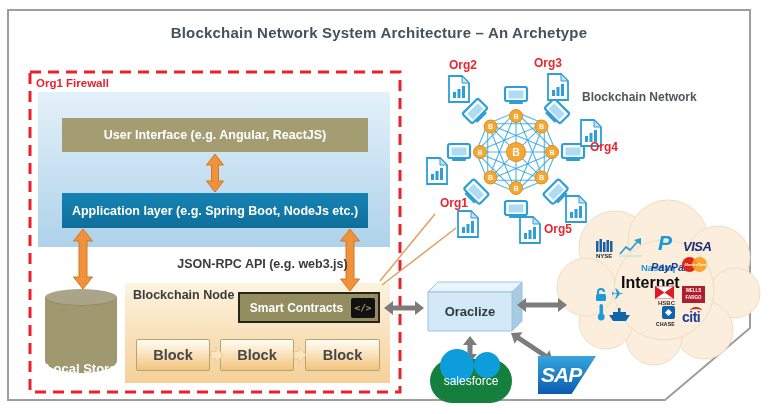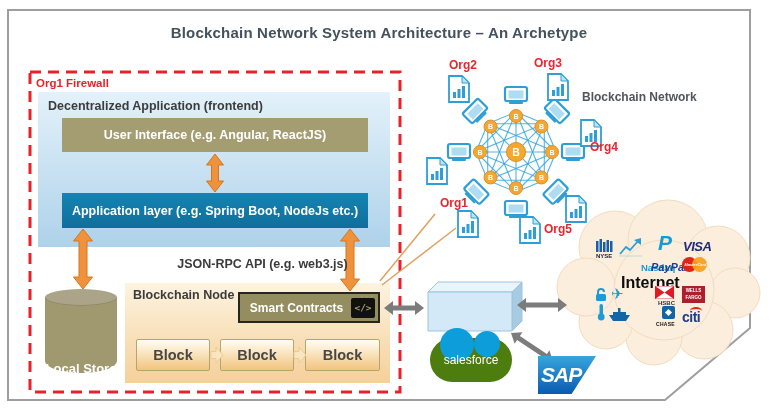--- a/index.html
+++ b/index.html
@@ -19,21 +19,21 @@
   .sc-label{flex:1;text-align:center;color:#fff;font-weight:700;font-size:12px;}
   .code-icon{width:24px;height:20px;background:#111;border-radius:2px;position:relative;color:#a7a06a;font-weight:700;font-size:9.5px;font-family:"DejaVu Sans Mono",monospace;display:flex;align-items:center;justify-content:center;}
   .code-icon::before{content:"···";position:absolute;top:-6px;right:1px;font-size:8px;color:#a7a06a;letter-spacing:0;}
   .block{width:74px;height:32px;border:1.5px solid #b3a76f;border-radius:2px;background:linear-gradient(#fffdf4,#f2c47e);box-sizing:border-box;display:flex;align-items:center;justify-content:center;font-size:14.5px;font-weight:700;color:#474747;}
   .cyl{left:45px;top:297px;width:72px;height:76px;background:#a09970;border-radius:0 0 36px 36px / 0 0 12px 12px;}
   .cyl::before{content:"";position:absolute;left:0;top:-8px;width:72px;height:17px;border-radius:50%;background:#aba489;box-shadow:inset 0 -1px 0 #8f8a6a;}
   .cyl-label{left:45px;top:317px;width:72px;text-align:center;color:#fff;font-weight:700;font-size:13px;line-height:1.25;margin-top:44px;}
   .org-label{font-size:12px;font-weight:700;color:#e8262d;}
   .bn-label{left:582px;top:90px;font-size:12px;font-weight:700;color:#4f565c;}
   .orc-label{left:428px;top:292px;width:84px;height:39px;display:flex;align-items:center;justify-content:center;font-size:13px;font-weight:700;color:#2d3a42;}
-  .sf-cloud{left:430px;top:338px;width:82px;height:44px;background:#4d7c0f;border-radius:26px;display:flex;align-items:center;justify-content:center;color:#fff;font-size:12px;}
+  .sf-cloud{left:430px;top:359px;width:82px;height:44px;background:#15803d;border-radius:26px;display:flex;align-items:center;justify-content:center;color:#fff;font-size:12px;}
   .sf-cloud::before{content:"";position:absolute;left:10px;top:-10px;width:34px;height:34px;border-radius:50%;background:#0d9dda;}
   .sf-cloud::after{content:"";position:absolute;right:12px;top:-7px;width:26px;height:26px;border-radius:50%;background:#0d9dda;}
   .sf-text{position:relative;z-index:1;}
   .sap-logo{left:538px;top:356px;width:58px;height:38px;background:linear-gradient(#36a6dc,#0a5bb0);clip-path:polygon(0 0,100% 0,58% 100%,0 100%);display:flex;align-items:center;color:#fff;font-weight:900;font-style:italic;font-size:21px;padding-left:3px;box-sizing:border-box;letter-spacing:-1px;}
   
   .cloud-content{left:575px;top:222px;width:185px;height:135px;}
   .cc{position:absolute;}
   .t-nyse{font-size:6px;font-weight:700;color:#223;}
   .t-nasdaq{font-size:9.5px;font-weight:700;color:#1b9cd8;}
   .t-paypal-p{font-size:21px;font-weight:900;font-style:italic;color:#169bd7;line-height:1;}
@@ -262,24 +262,24 @@
       <polygon points="470.0,336.0 463.0,345.0 467.5,345.0 467.5,354.0 463.0,354.0 470.0,363.0 477.0,354.0 472.5,354.0 472.5,345.0 477.0,345.0" fill="#7c7c7c" stroke="none" stroke-width="1"></polygon>
       <polygon points="511.0,333.0 514.6,343.8 517.1,340.1 544.1,358.1 541.6,361.8 553.0,361.0 549.4,350.2 546.9,353.9 519.9,335.9 522.4,332.2" fill="#7c7c7c" stroke="none" stroke-width="1"></polygon>
       <polygon points="211,351.5 216,351.5 216,347 223,355 216,363 216,358.5 211,358.5" fill="#f9e6c0" stroke="#ecca92" stroke-width="1"></polygon>
       <polygon points="294,351.5 299,351.5 299,347 306,355 299,363 299,358.5 294,358.5" fill="#f9e6c0" stroke="#ecca92" stroke-width="1"></polygon>
       <line x1="380" y1="281" x2="435" y2="214" stroke="#e0a160" stroke-width="1.5"></line>
       <line x1="382" y1="285" x2="456" y2="228" stroke="#e0a160" stroke-width="1.5"></line>
     </svg>
 
   <div class="abs title">Blockchain Network System Architecture – An Archetype</div>
   <div class="abs fw-label">Org1 Firewall</div>
-  <div class="abs dapp-label">Decentralized Application (frontend)</div>
   <div class="abs api-label">JSON-RPC API (e.g. web3.js)</div>
   <div class="abs node-label">Blockchain Node</div>
   <div class="abs cyl-label">Local Store</div>
+  <div class="abs orc-label">Oraclize</div>
   <div class="abs bn-label">Blockchain Network</div>
 
   <div class="abs org-label" style="left:449px;top:58px;">Org2</div>
   <div class="abs org-label" style="left:534px;top:56px;">Org3</div>
   <div class="abs org-label" style="left:590px;top:140px;">Org4</div>
   <div class="abs org-label" style="left:440px;top:196px;">Org1</div>
   <div class="abs org-label" style="left:544px;top:222px;">Org5</div>
 
   <div class="abs cloud-content">
     <svg class="cc" style="left:21px;top:17px;" width="18" height="13">

